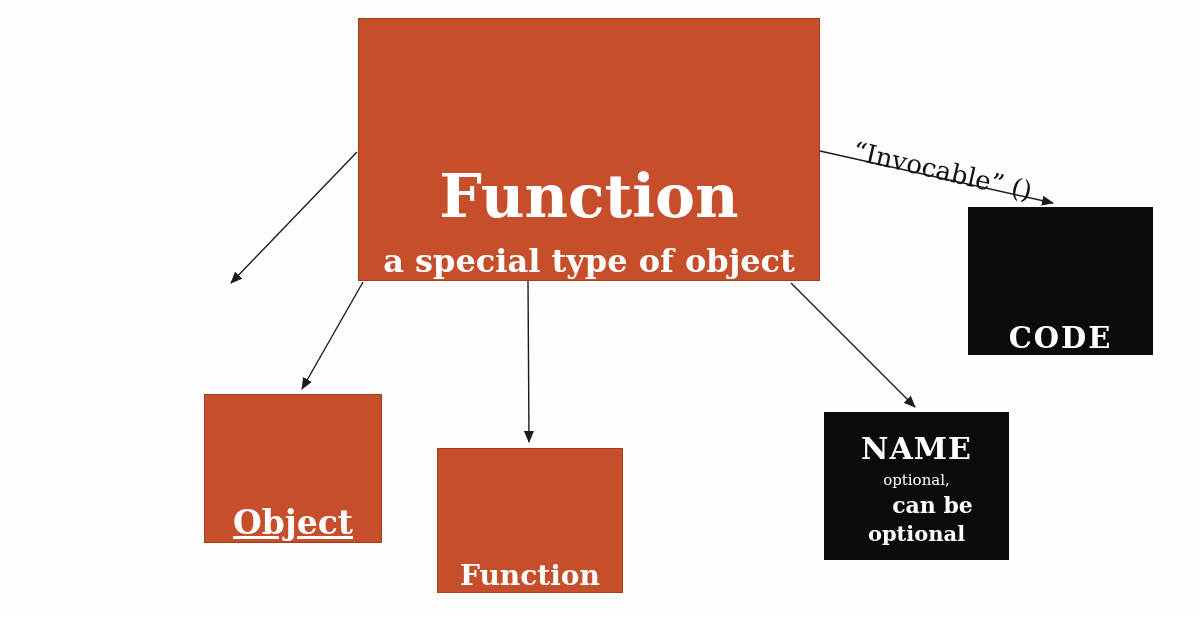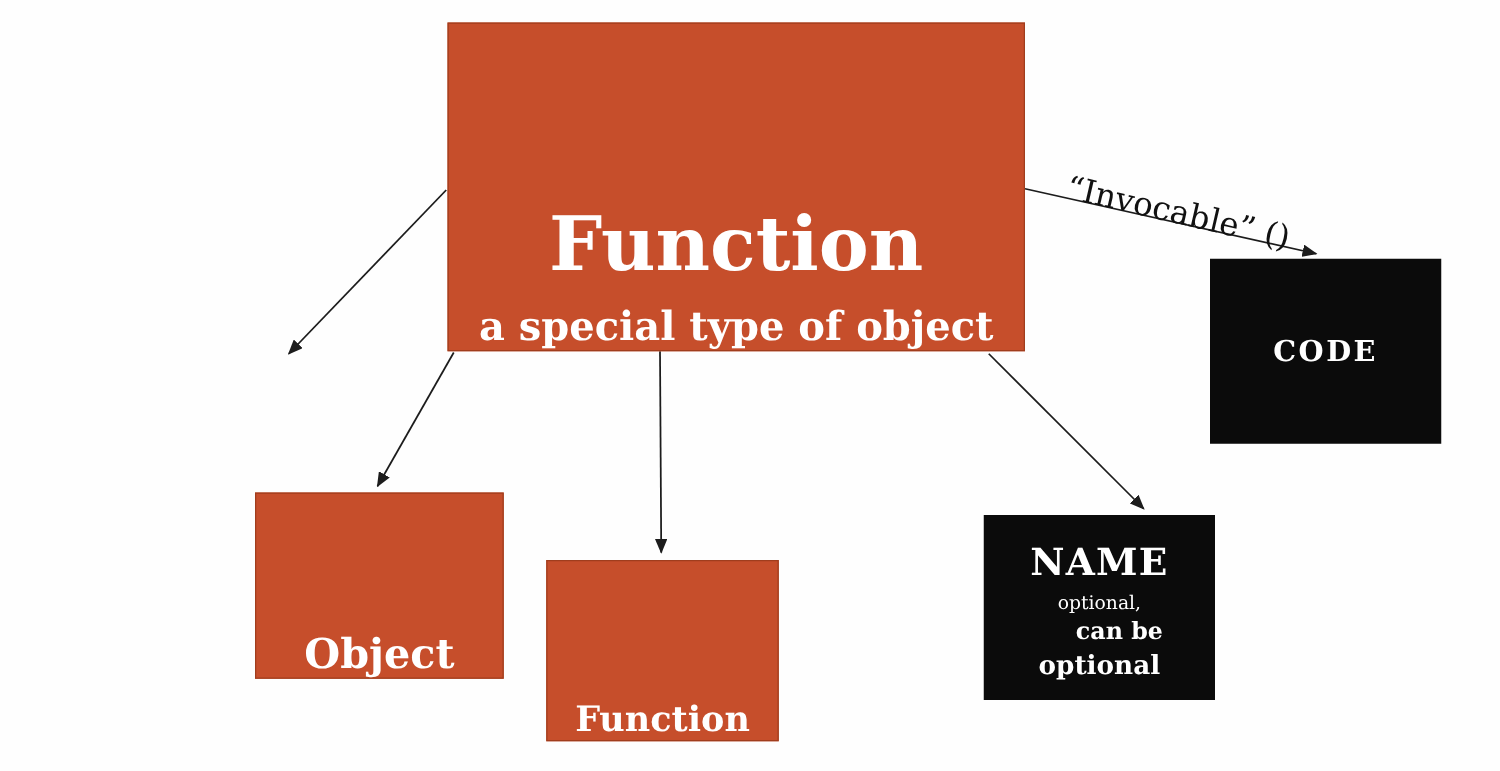--- a/index.html
+++ b/index.html
@@ -27,27 +27,27 @@
     text-align:center;
     color:var(--text-white);
     box-sizing:border-box;
   }
   .box.orange{background:var(--box-orange);border:1px solid var(--box-orange-border);justify-content:flex-end;}
   .box.black{background:var(--box-black);}
   .node-main{left:358px;top:18px;width:462px;height:263px;padding-top:10px;}
   .node-main .main-title{font-size:60px;font-weight:bold;line-height:1.05;}
   .node-main .main-subtitle{font-size:32px;font-weight:bold;margin-top:14px;}
   .node-primitive{left:39px;top:216px;width:186px;height:147px;font-size:30px;font-weight:bold;}
-  .node-object{left:204px;top:394px;width:199px;height:149px;font-size:33px;font-weight:bold;}
+  .node-object{left:204px;top:394px;width:178px;height:149px;font-size:33px;font-weight:bold;text-decoration:underline;}
   .node-function-child{left:437px;top:448px;width:186px;height:145px;font-size:28px;font-weight:bold;}
-  .node-code{left:968px;top:207px;width:185px;height:148px;font-size:23px;font-weight:bold;letter-spacing:2px;}
-  .node-name{left:787px;top:412px;width:185px;height:148px;padding-top:4px;}
+  .node-code{left:968px;top:207px;width:185px;height:148px;font-size:29px;font-weight:bold;letter-spacing:2px;justify-content:flex-end;}
+  .node-name{left:824px;top:412px;width:185px;height:148px;padding-top:4px;}
   .node-name .name-title{font-size:30px;font-weight:bold;letter-spacing:1px;}
   .node-name .name-sub1{font-size:15px;margin-top:5px;}
-  .node-name .name-sub2{font-size:19px;font-weight:bold;margin-top:3px;margin-left:32px;}
+  .node-name .name-sub2{font-size:22px;font-weight:bold;margin-top:3px;margin-left:32px;}
   .node-name .name-sub3{font-size:21px;font-weight:bold;margin-top:3px;}
   .edge-label{
     position:absolute;
     left:842px;top:128px;width:215px;height:38px;
     line-height:38px;text-align:center;
     font-size:26px;color:#111;
     transform:rotate(13deg);
     transform-origin:0 0;
     white-space:nowrap;
   }

